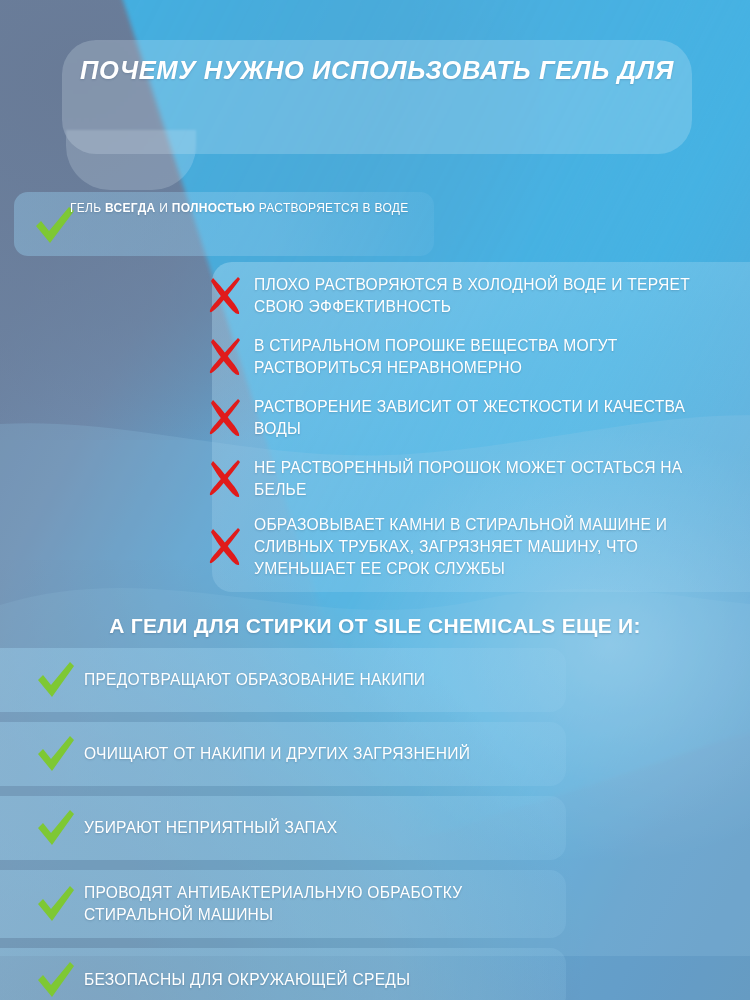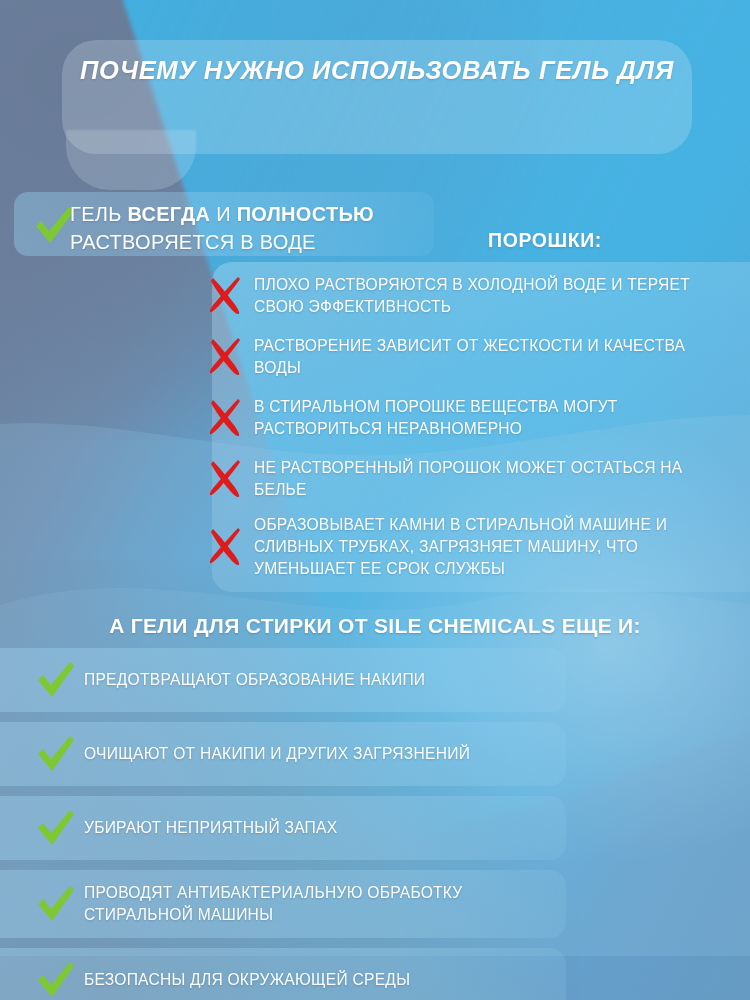--- a/index.html
+++ b/index.html
@@ -150,21 +150,21 @@
     top: 203px;
     width: 42px;
     height: 44px;
   }
   .gel-text {
     position: absolute;
     left: 70px;
     top: 200px;
     width: 360px;
     color: #ffffff;
-    font-size: 20px;
+    font-size: 12px;
     line-height: 1.42;
     letter-spacing: .3px;
     text-transform: uppercase;
     text-shadow: 0 1px 2px rgba(40,70,100,.25);
   }
   .gel-text b { font-weight: 700; }
 
   
   .powders-heading {
     position: absolute;
@@ -293,53 +293,52 @@
   </div>
 
   <div class="gel-row"></div>
   <svg class="gel-check" viewBox="0 0 42 44">
     <path d="M3,23 L8,18 L16,28 L36,4 L41,8 L17,40 Z" fill="#7ec834"></path>
   </svg>
   <div class="gel-text">
     <span>ГЕЛЬ </span><b>ВСЕГДА</b><span> И </span><b>ПОЛНОСТЬЮ</b><span> РАСТВОРЯЕТСЯ В ВОДЕ</span>
   </div>
 
-  <div class="powders-heading">ПОРОШКИ:</div>
   <div class="powders-panel"></div>
   <div class="powders-list">
 
     <div class="x-item">
       <svg class="x-mark" viewBox="0 0 42 40">
         <path d="M7,2 C13,8 21,18 27,26 C31,31 34,36 33,38 C30,39 25,33 20,27 C13,18 7,9 5,5 Z" fill="#e01b1b"></path>
         <path d="M34,3 C30,9 23,18 16,26 C11,32 6,37 4,36 C3,33 8,28 14,21 C21,13 29,4 32,1 Z" fill="#e01b1b"></path>
       </svg>
       <div class="x-text"> ПЛОХО РАСТВОРЯЮТСЯ В ХОЛОДНОЙ ВОДЕ И ТЕРЯЕТ СВОЮ ЭФФЕКТИВНОСТЬ</div>
     </div>
 
     <div class="x-item">
       <svg class="x-mark" viewBox="0 0 42 40">
         <path d="M7,2 C13,8 21,18 27,26 C31,31 34,36 33,38 C30,39 25,33 20,27 C13,18 7,9 5,5 Z" fill="#e01b1b"></path>
         <path d="M34,3 C30,9 23,18 16,26 C11,32 6,37 4,36 C3,33 8,28 14,21 C21,13 29,4 32,1 Z" fill="#e01b1b"></path>
       </svg>
+      <div class="x-text">В СТИРАЛЬНОМ ПОРОШКЕ ВЕЩЕСТВА МОГУТ РАСТВОРИТЬСЯ НЕРАВНОМЕРНО</div>
+    </div>
+
+    <div class="x-item">
+      <svg class="x-mark" viewBox="0 0 42 40">
+        <path d="M7,2 C13,8 21,18 27,26 C31,31 34,36 33,38 C30,39 25,33 20,27 C13,18 7,9 5,5 Z" fill="#e01b1b"></path>
+        <path d="M34,3 C30,9 23,18 16,26 C11,32 6,37 4,36 C3,33 8,28 14,21 C21,13 29,4 32,1 Z" fill="#e01b1b"></path>
+      </svg>
       <div class="x-text">РАСТВОРЕНИЕ ЗАВИСИТ ОТ ЖЕСТКОСТИ И КАЧЕСТВА ВОДЫ</div>
     </div>
 
     <div class="x-item">
       <svg class="x-mark" viewBox="0 0 42 40">
         <path d="M7,2 C13,8 21,18 27,26 C31,31 34,36 33,38 C30,39 25,33 20,27 C13,18 7,9 5,5 Z" fill="#e01b1b"></path>
         <path d="M34,3 C30,9 23,18 16,26 C11,32 6,37 4,36 C3,33 8,28 14,21 C21,13 29,4 32,1 Z" fill="#e01b1b"></path>
       </svg>
-      <div class="x-text">В СТИРАЛЬНОМ ПОРОШКЕ ВЕЩЕСТВА МОГУТ РАСТВОРИТЬСЯ НЕРАВНОМЕРНО</div>
-    </div>
-
-    <div class="x-item">
-      <svg class="x-mark" viewBox="0 0 42 40">
-        <path d="M7,2 C13,8 21,18 27,26 C31,31 34,36 33,38 C30,39 25,33 20,27 C13,18 7,9 5,5 Z" fill="#e01b1b"></path>
-        <path d="M34,3 C30,9 23,18 16,26 C11,32 6,37 4,36 C3,33 8,28 14,21 C21,13 29,4 32,1 Z" fill="#e01b1b"></path>
-      </svg>
       <div class="x-text">НЕ РАСТВОРЕННЫЙ ПОРОШОК МОЖЕТ ОСТАТЬСЯ НА БЕЛЬЕ</div>
     </div>
 
     <div class="x-item">
       <svg class="x-mark" viewBox="0 0 42 40">
         <path d="M7,2 C13,8 21,18 27,26 C31,31 34,36 33,38 C30,39 25,33 20,27 C13,18 7,9 5,5 Z" fill="#e01b1b"></path>
         <path d="M34,3 C30,9 23,18 16,26 C11,32 6,37 4,36 C3,33 8,28 14,21 C21,13 29,4 32,1 Z" fill="#e01b1b"></path>
       </svg>
       <div class="x-text">ОБРАЗОВЫВАЕТ КАМНИ В СТИРАЛЬНОЙ МАШИНЕ И СЛИВНЫХ ТРУБКАХ, ЗАГРЯЗНЯЕТ МАШИНУ, ЧТО УМЕНЬШАЕТ ЕЕ СРОК СЛУЖБЫ</div>
     </div>

